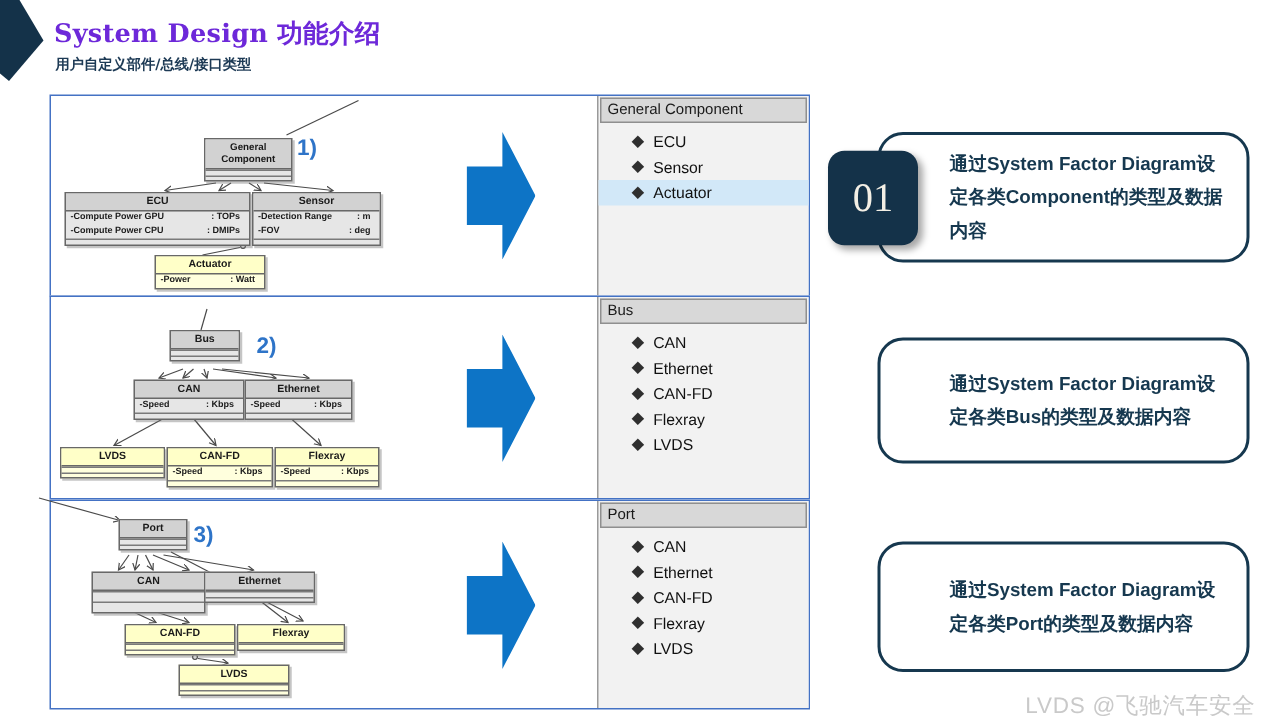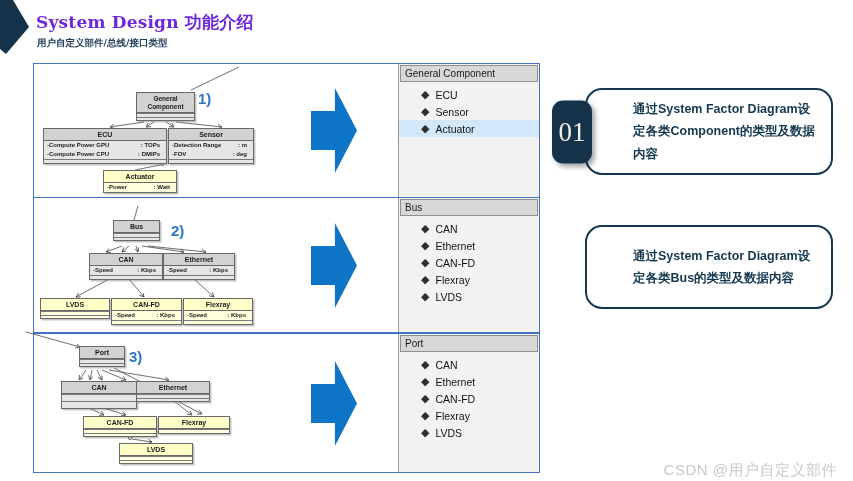--- a/index.html
+++ b/index.html
@@ -79,21 +79,21 @@
     position:absolute;left:33px;right:0;top:0;bottom:0;
     border:2px solid #16384f;border-radius:17px;background:#ffffff;
     display:flex;align-items:center;
   }
   .co-text{
     padding:0 10px 0 46px;font-size:12.5px;font-weight:bold;
     color:#16384f;line-height:1.8;
   }
   .co-num{
     position:absolute;left:0;top:50%;transform:translateY(-50%);
-    width:40px;height:63px;border-radius:11px;background:#143249;
+    width:60px;height:63px;border-radius:11px;background:#143249;
     display:flex;align-items:center;justify-content:center;
     font-family:"Liberation Serif", serif;font-size:27px;color:#f3efe5;
     box-shadow:3px 3px 5px rgba(0,0,0,.35);
   }
   
   .watermark{
     position:absolute;right:16px;bottom:1px;
     font-size:15px;color:#c9c9c9;letter-spacing:.5px;
   }
 </style>
@@ -355,15 +355,18 @@
     <span class="co-text">通过System Factor Diagram设定各类Component的类型及数据内容</span>
   </div>
   <div class="co-num">01</div>
 </div>
 <div class="callout" style="top:225px;height:84px;">
   <div class="co-box">
     <span class="co-text">通过System Factor Diagram设定各类Bus的类型及数据内容</span>
   </div>
 </div>
 <div class="callout" style="top:361px;height:87px;">
-</div>
-
-<div class="watermark">CSDN @用户自定义部件</div>
+  <div class="co-box">
+    <span class="co-text">通过System Factor Diagram设定各类Port的类型及数据内容</span>
+  </div>
+</div>
+
+<div class="watermark">LVDS @飞驰汽车安全</div>
 
 </body></html>

